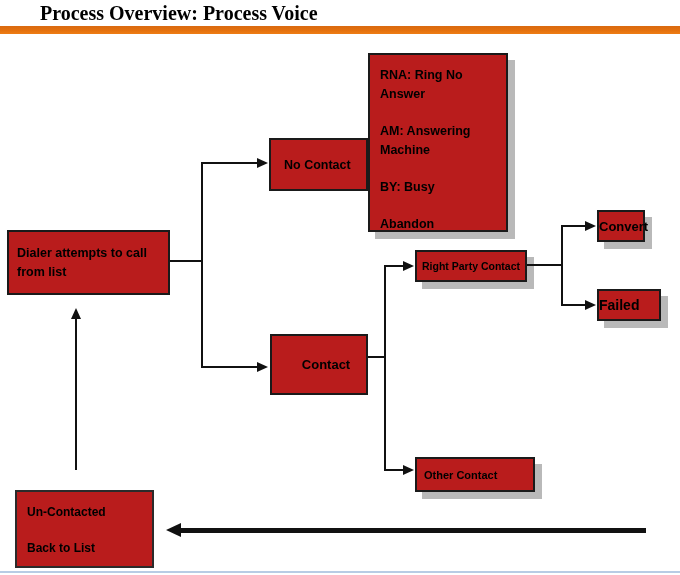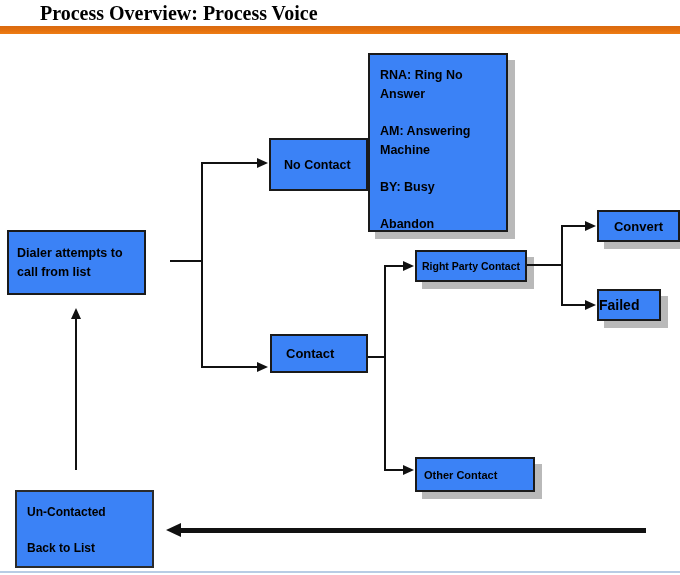--- a/index.html
+++ b/index.html
@@ -13,32 +13,32 @@
     letter-spacing:0px;
   }
   .title-bar{
     position:absolute;left:0;top:26px;width:680px;height:8px;
     background:linear-gradient(180deg,#d96a10 0%,#e4700d 55%,#ee7d15 100%);
   }
   .bottom-line{
     position:absolute;left:0;top:571px;width:680px;height:2px;background:#b8cce4;
   }
   .node{
-    position:absolute;background:#3b82f6;border:2px solid #1a1a1a;
+    position:absolute;background:#b91c1c;border:2px solid #1a1a1a;
     color:#000;font-weight:bold;box-sizing:border-box;
     display:flex;flex-direction:column;justify-content:center;
   }
   .shadow{box-shadow:7px 7px 0 #b9b9b9;}
-  .node-dialer{left:7px;top:230px;width:139px;height:65px;font-size:12.5px;line-height:19px;padding-left:8px;padding-right:6px;}
+  .node-dialer{left:7px;top:230px;width:163px;height:65px;font-size:12.5px;line-height:19px;padding-left:8px;padding-right:6px;}
   .node-no-contact{left:269px;top:138px;width:99px;height:53px;font-size:12.5px;padding-left:13px;}
   .node-legend{left:368px;top:53px;width:140px;height:179px;font-size:12.5px;justify-content:flex-start;padding:11px 6px 0 10px;}
   .node-legend p{margin:0 0 18px 0;line-height:19px;}
-  .node-contact{left:270px;top:334px;width:98px;height:39px;font-size:13px;padding-left:14px;}
+  .node-contact{left:270px;top:334px;width:98px;height:61px;font-size:13px;padding-left:14px;align-items:center;}
   .node-rpc{left:415px;top:250px;width:112px;height:32px;font-size:10.5px;text-align:center;}
-  .node-convert{left:597px;top:210px;width:83px;height:32px;font-size:13px;text-align:center;}
+  .node-convert{left:597px;top:210px;width:48px;height:32px;font-size:13px;text-align:center;}
   .node-failed{left:597px;top:289px;width:64px;height:32px;font-size:14px;text-align:left;}
   .node-other{left:415px;top:457px;width:120px;height:35px;font-size:11px;padding-left:7px;}
   .node-uncontacted{left:15px;top:490px;width:139px;height:78px;font-size:12px;justify-content:space-between;padding:13px 4px 11px 10px;border-color:#2b2b2b;gap:20px;}
   .line{position:absolute;background:#111;}
   .ah-right{position:absolute;width:0;height:0;border-top:5px solid transparent;border-bottom:5px solid transparent;border-left:11px solid #111;}
   .ah-up{position:absolute;width:0;height:0;border-left:5px solid transparent;border-right:5px solid transparent;border-bottom:11px solid #111;}
   .ah-left-big{position:absolute;width:0;height:0;border-top:7px solid transparent;border-bottom:7px solid transparent;border-right:15px solid #111;}
 </style>
 </head>
 <body>

